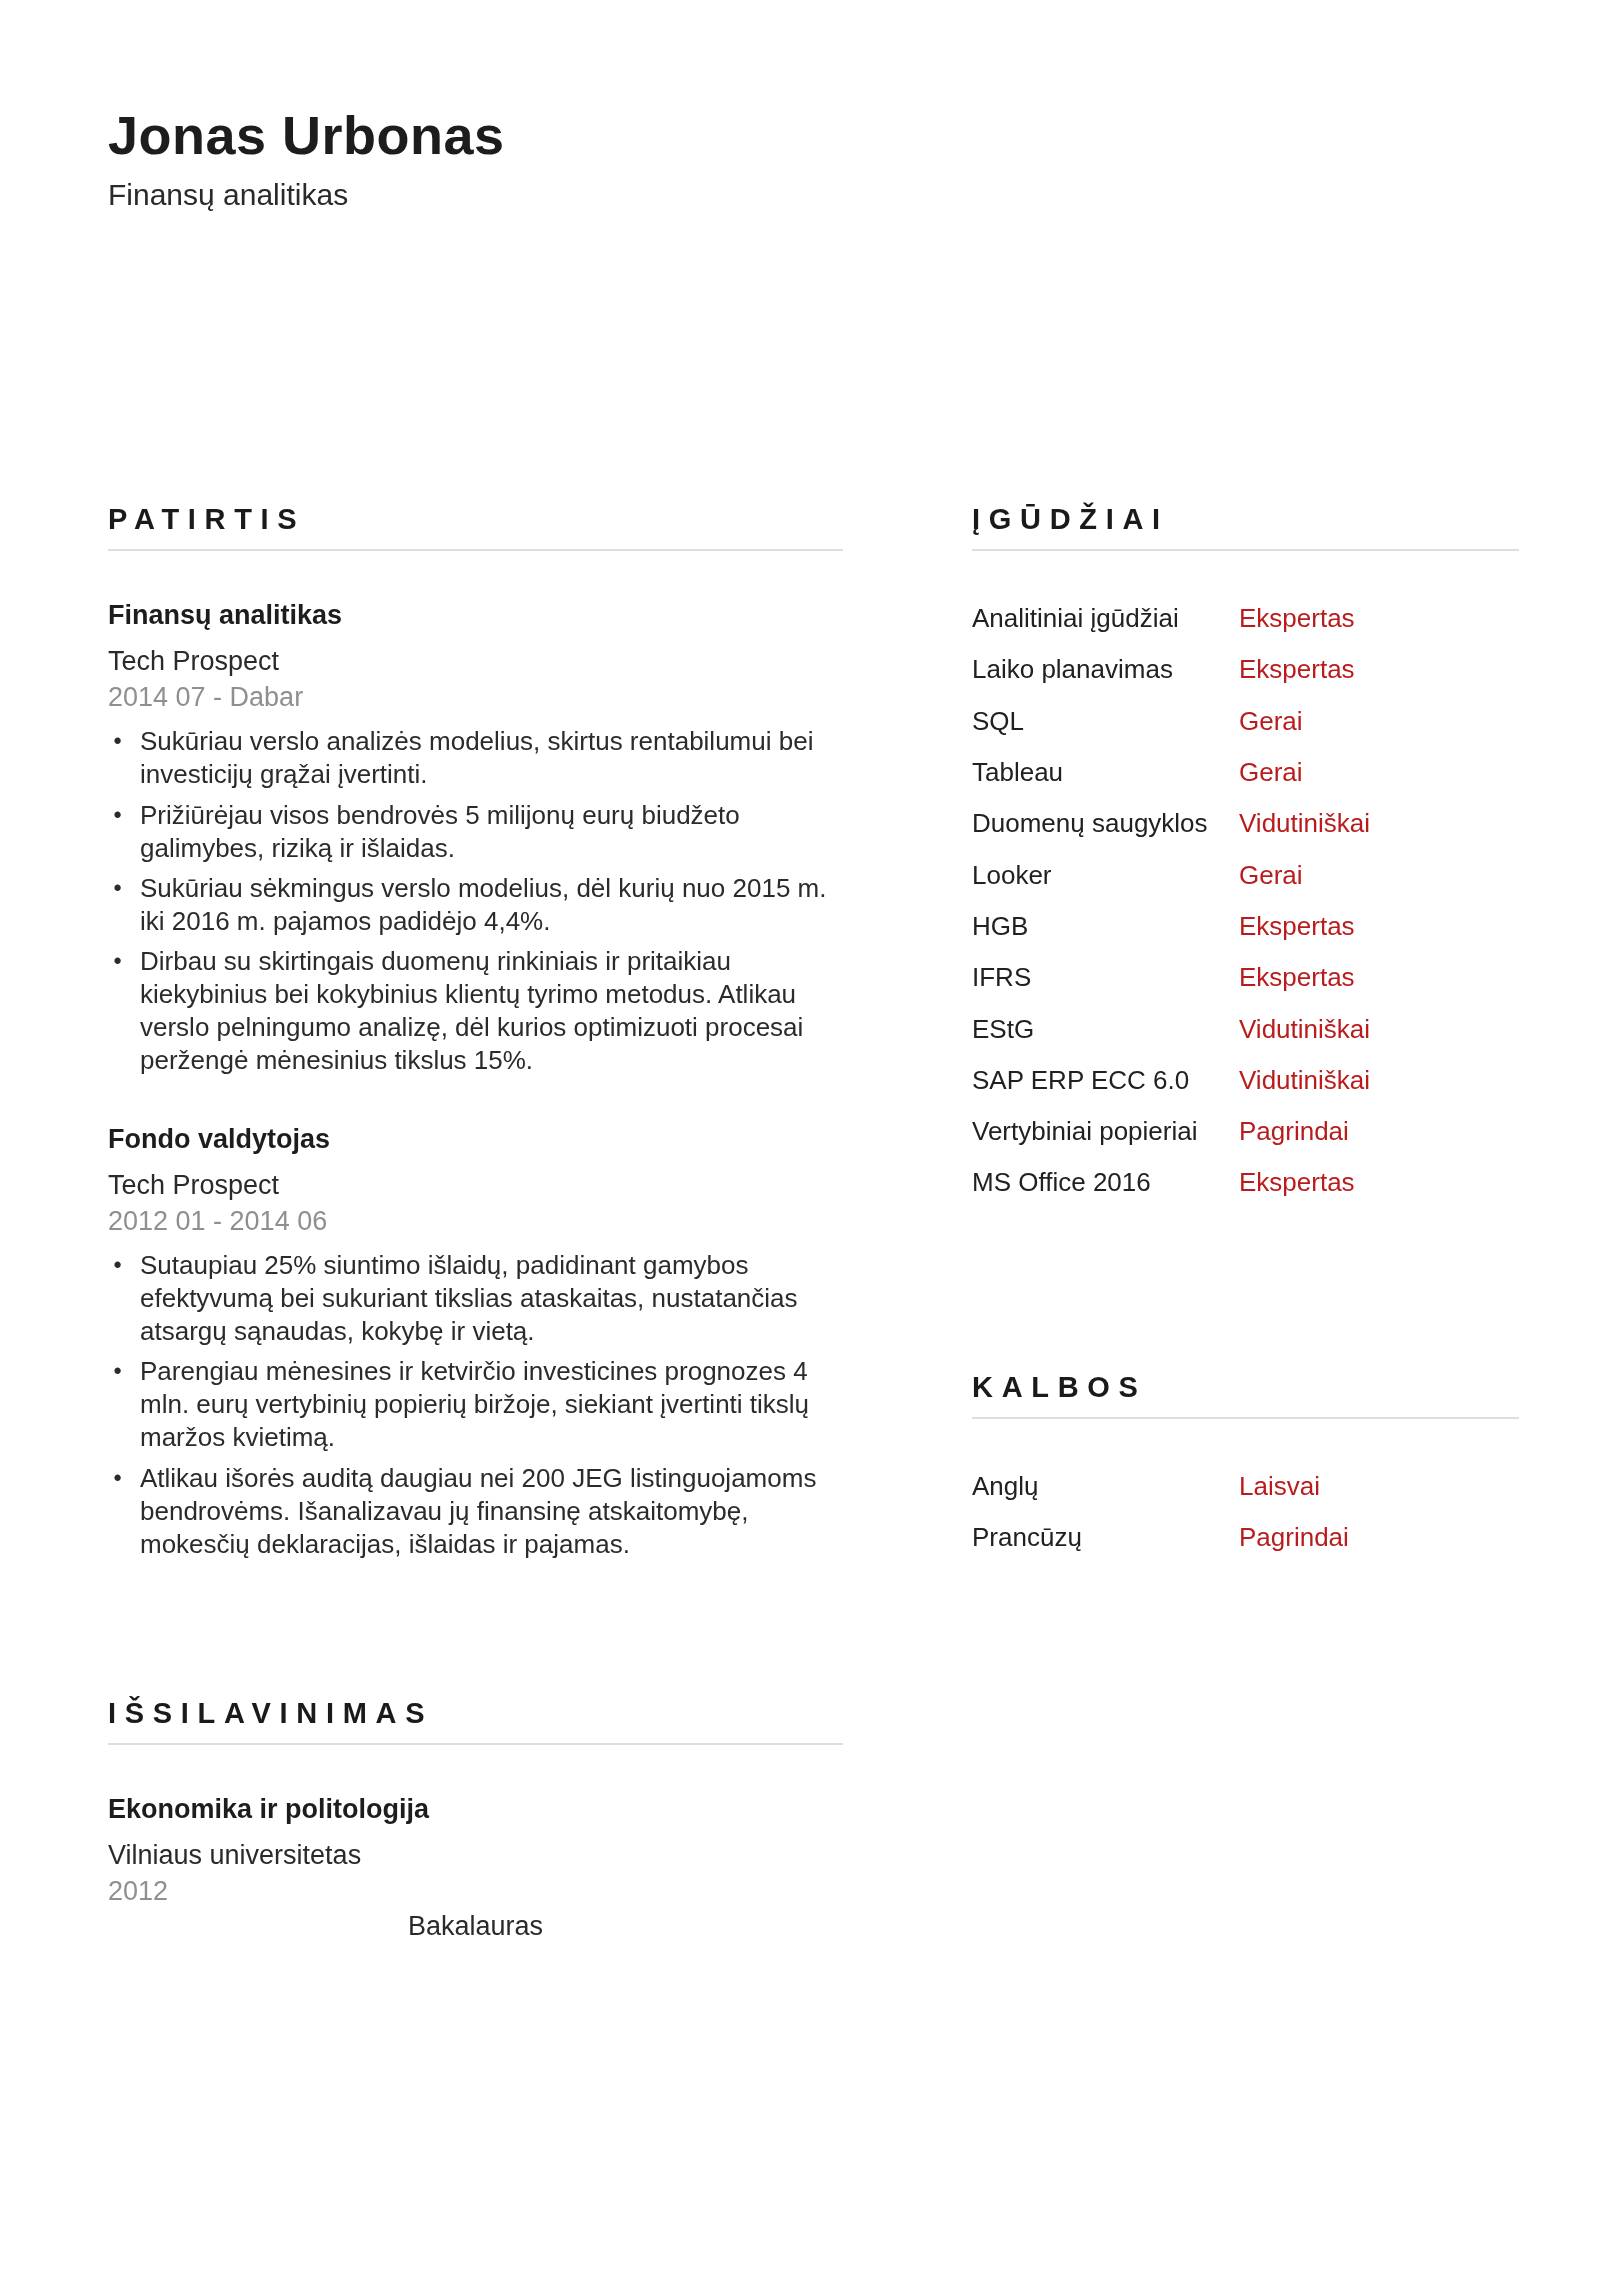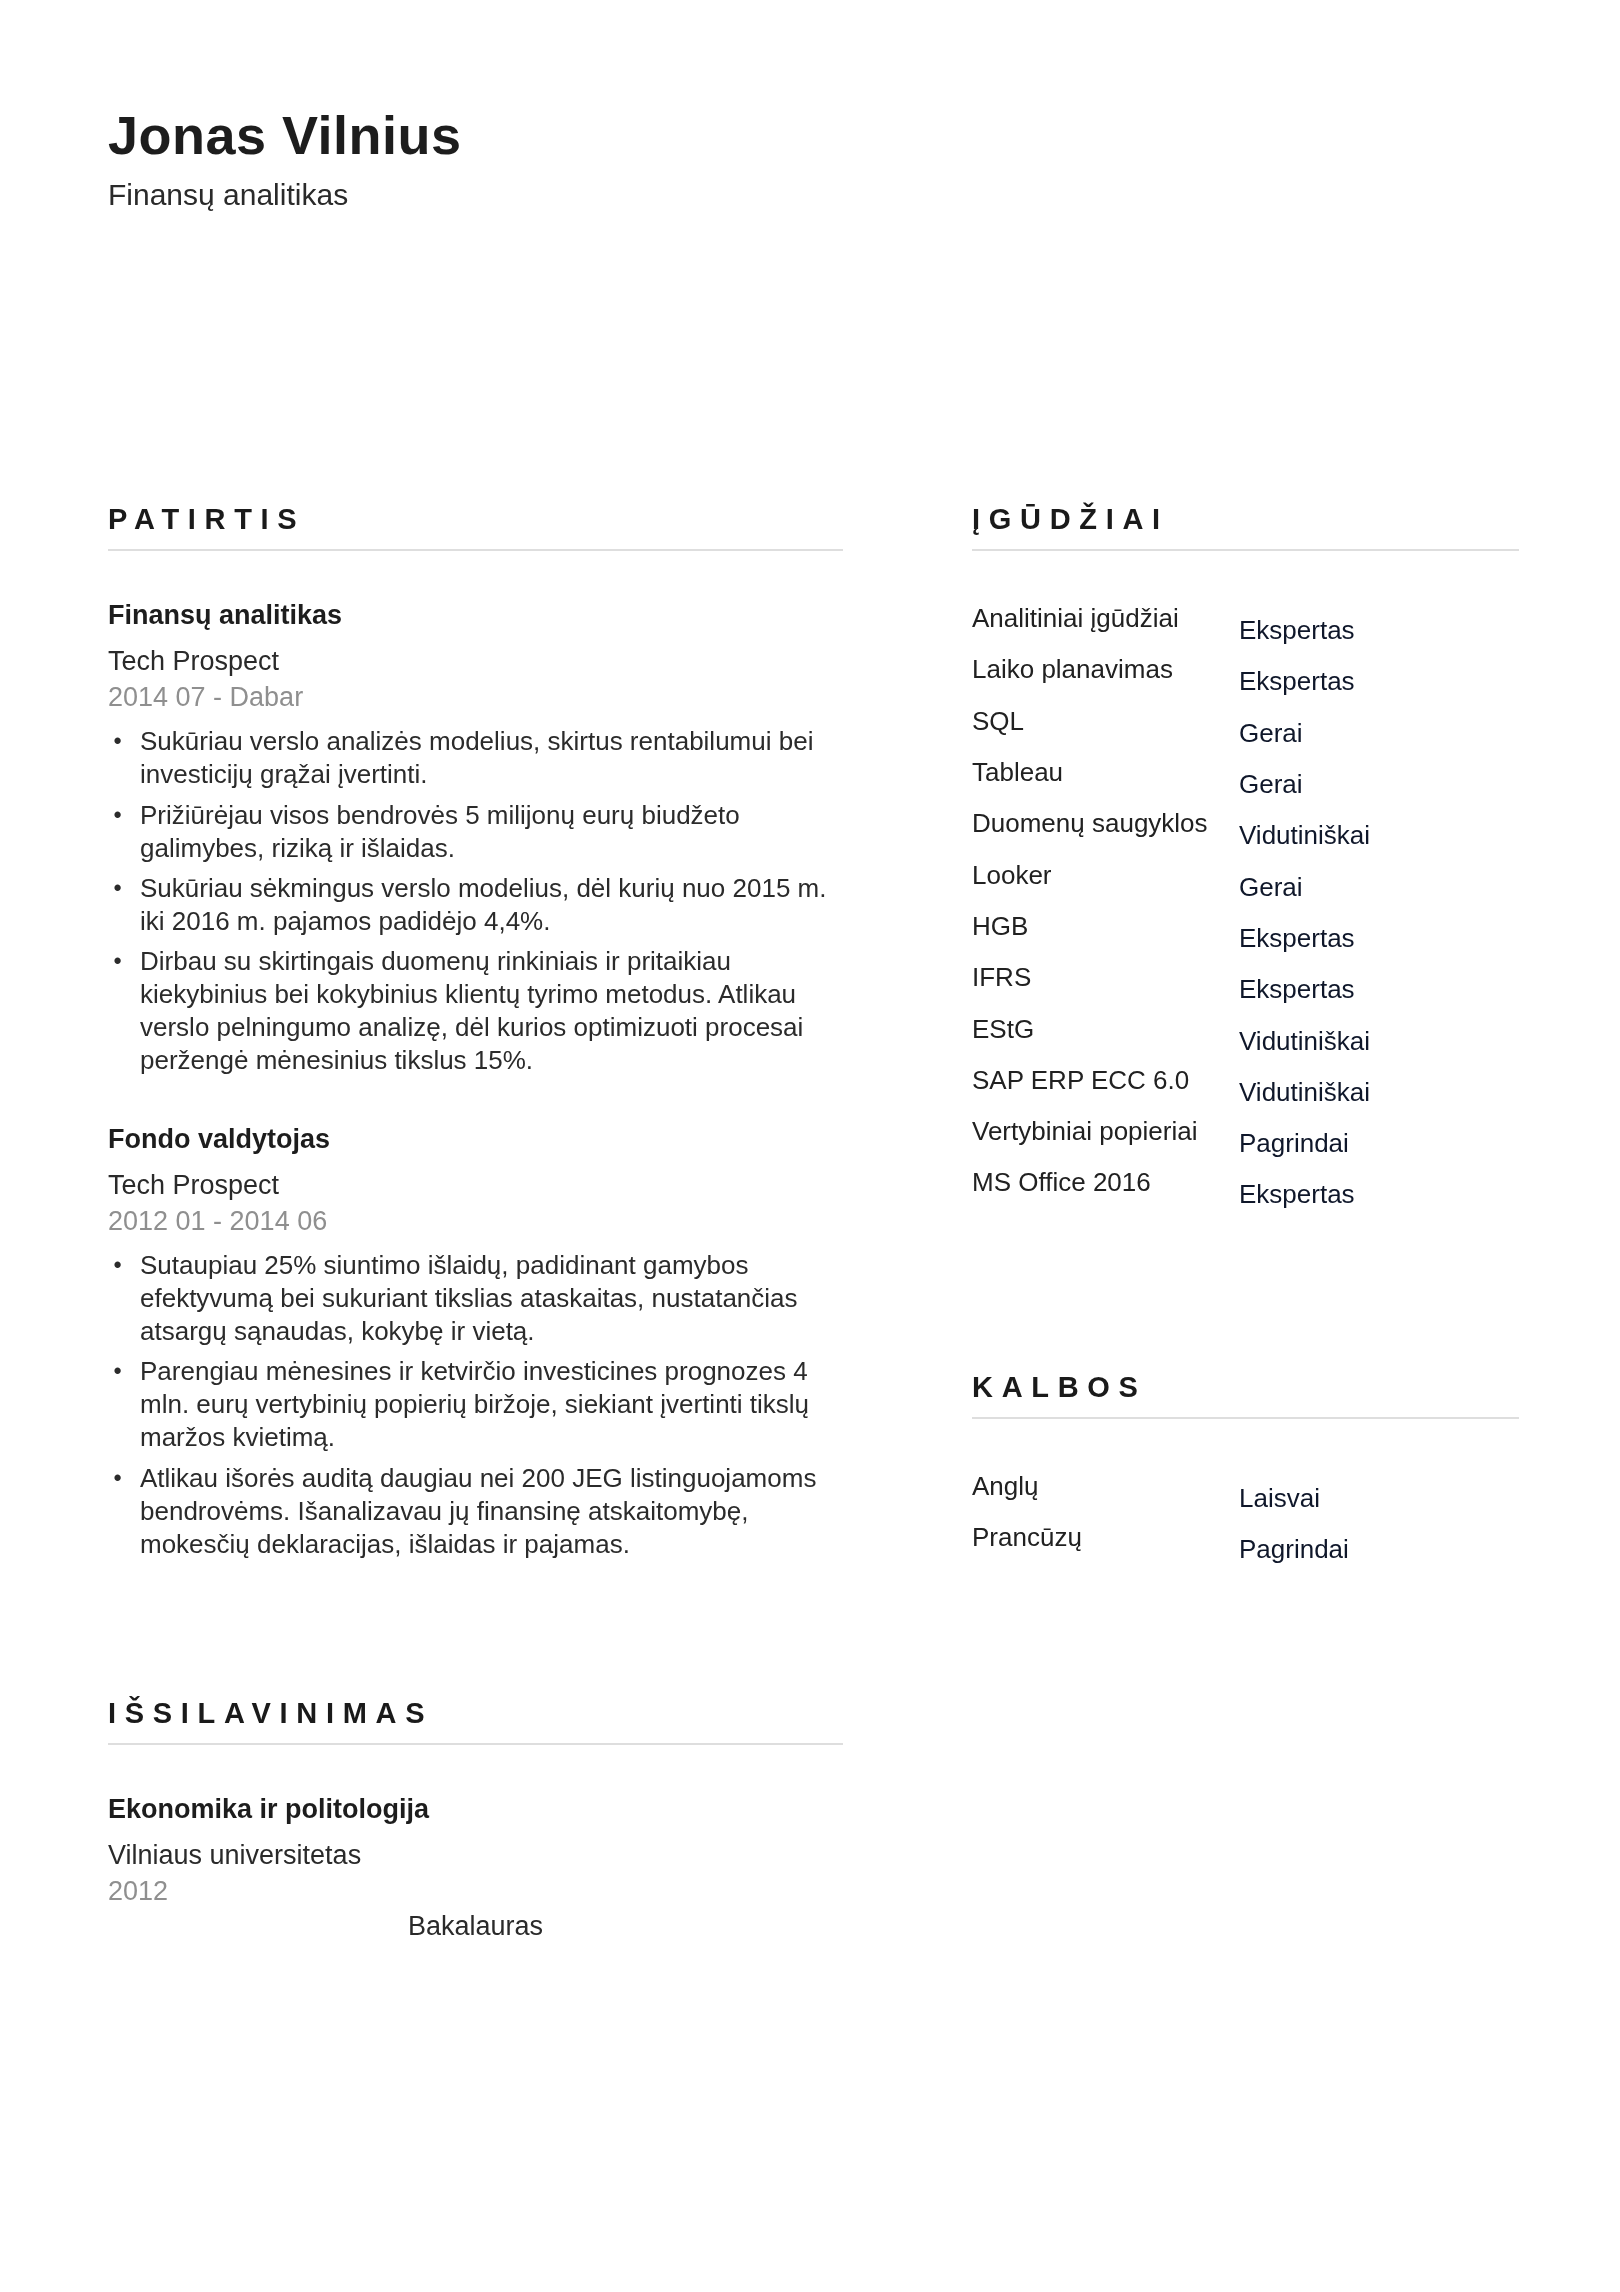--- a/index.html
+++ b/index.html
@@ -123,30 +123,30 @@
   .kv-row {
     position: relative;
     font-size: 26px;
     line-height: 1.05;
     margin-bottom: 24px;
     color: #212121;
   }
   .kv-row .kv-level {
     position: absolute;
     left: 267px;
-    top: 12px;
-    color: #0f172a;
+    top: 0;
+    color: #b91c1c;
   }
 </style>
 </head>
 <body>
 
 <div class="page">
 
-  <h1 class="name">Jonas Vilnius</h1>
+  <h1 class="name">Jonas Urbonas</h1>
   <div class="subtitle">Finansų analitikas</div>
 
 
   <div class="section col-left" style="top:504px;">
     <h2>PATIRTIS</h2>
     <div class="rule"></div>
 
     <div class="job">
       <h3>Finansų analitikas</h3>
       <div class="company">Tech Prospect</div>

